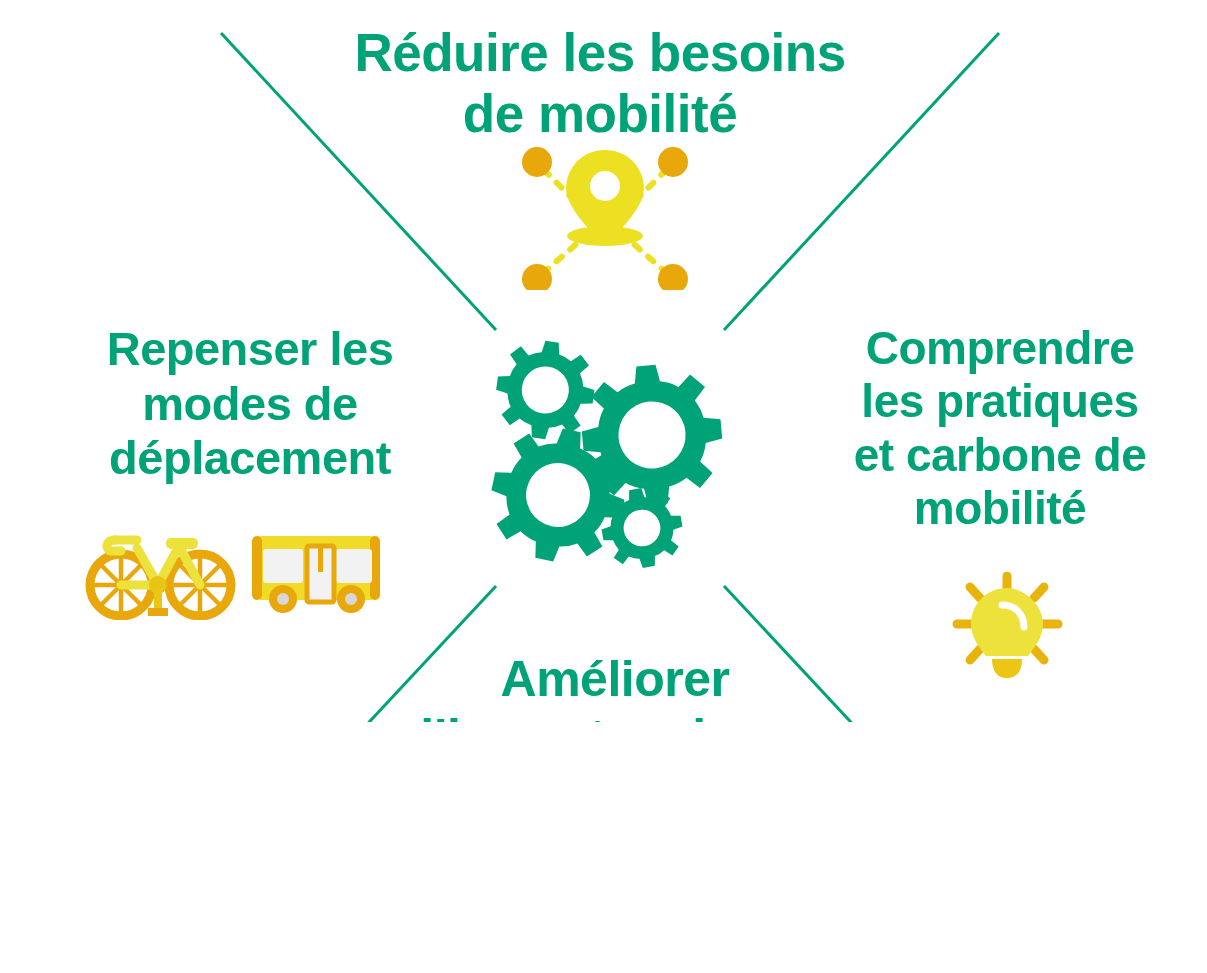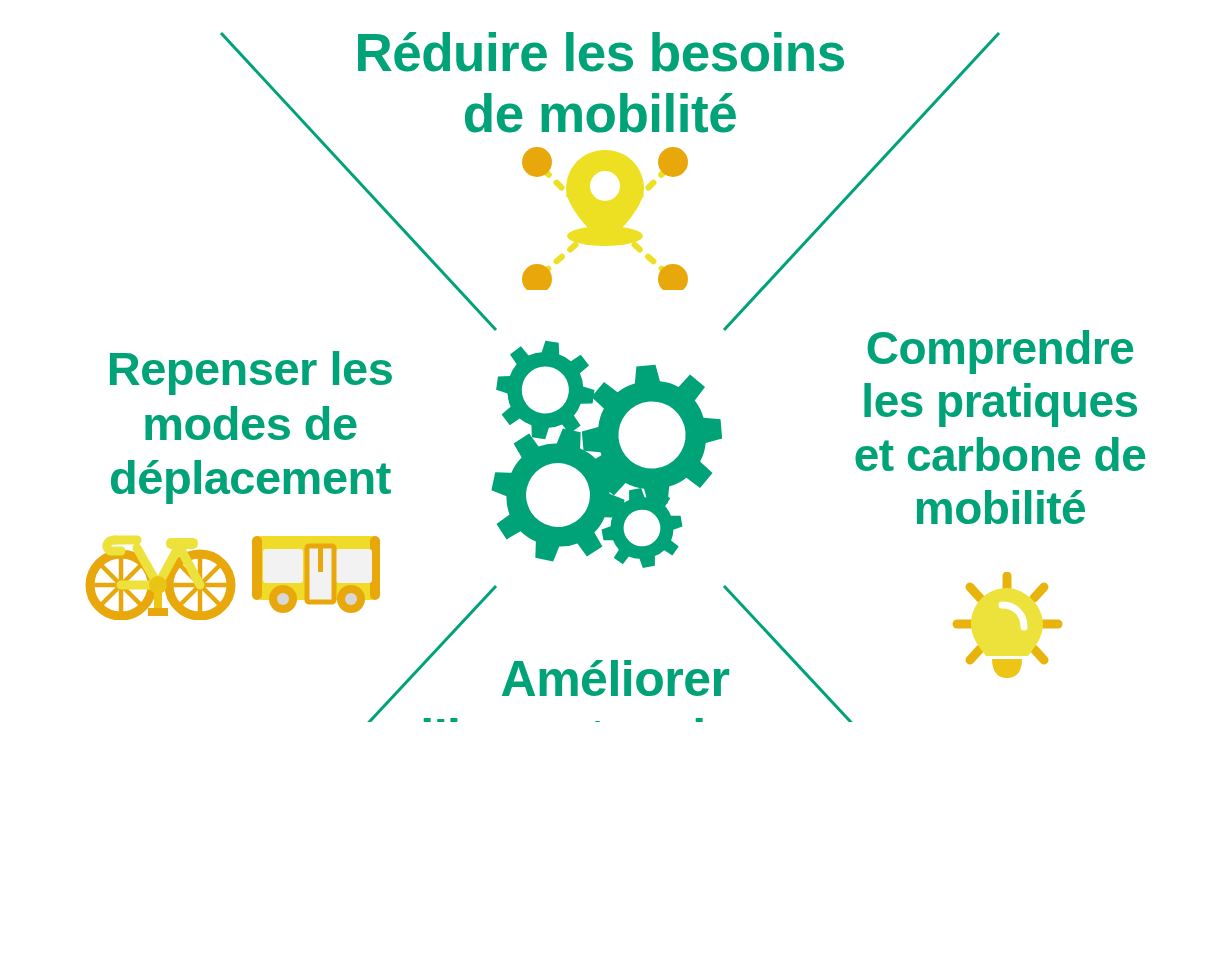--- a/index.html
+++ b/index.html
@@ -35,21 +35,21 @@
     white-space: pre-line;
   }
   #label-top {
     left: 300px;
     top: 22px;
     width: 600px;
     font-size: 53px;
   }
   #label-left {
     left: 20px;
-    top: 342px;
+    top: 322px;
     width: 460px;
     font-size: 47px;
   }
   #label-right {
     left: 800px;
     top: 322px;
     width: 400px;
     font-size: 46px;
   }
   #label-bottom {

